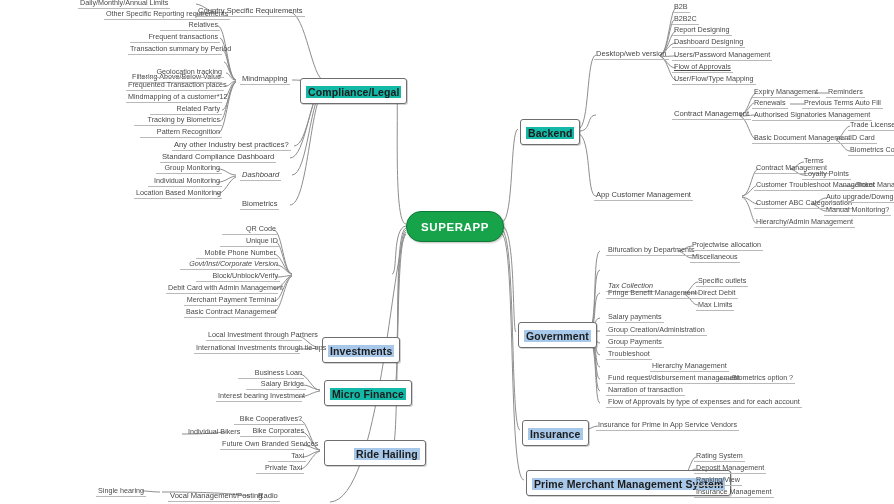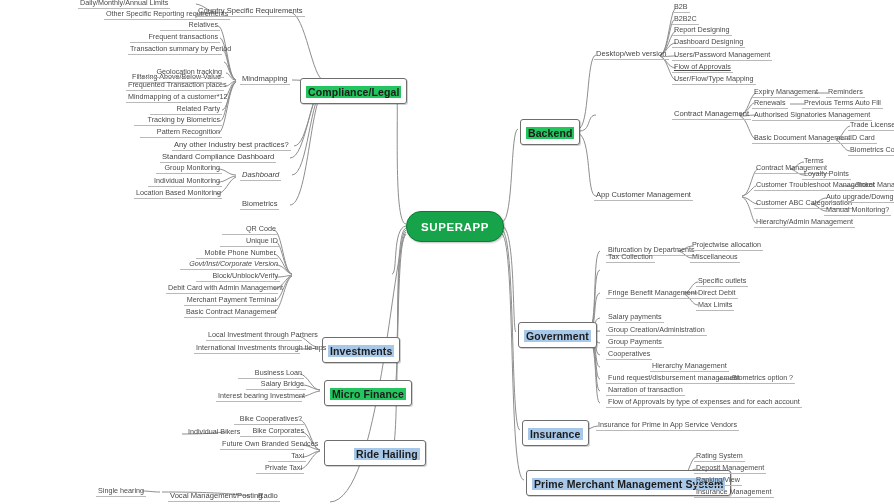--- a/index.html
+++ b/index.html
@@ -37,21 +37,21 @@
     box-shadow:1px 1px 0 rgba(0,0,0,.18);
   }
   .topic span{
     display:inline-block;
     font-size:10.5px;
     font-weight:bold;
     letter-spacing:.1px;
     padding:0 2px;
     color:#1a1a1a;
   }
-  .topic span.hl-green{background:#22c55e;color:#1c1c1c;}
+  .topic span.hl-green{background:#14b8a6;color:#1c1c1c;}
   .topic span.hl-blue{background:#a8c8ea;color:#1c1c1c;}
 
   #center{
     position:absolute;
     left:406px;top:211px;
     width:96px;height:29px;
     border-radius:15px;
     background:#16a34a;
     border:1px solid #0e7a37;
     display:flex;align-items:center;justify-content:center;
@@ -297,29 +297,29 @@
   <div class="leaf" style="left:824px;top:205px;">Manual Monitoring?</div>
   <div class="leaf" style="left:754px;top:217px;">Hierarchy/Admin Management</div>
 
   <div class="topic" style="left:518px;top:322px;">
     <span class="hl-blue">Government</span>
   </div>
 
   <div class="leaf" style="left:606px;top:245px;">Bifurcation by Departments</div>
   <div class="leaf" style="left:690px;top:240px;">Projectwise allocation</div>
   <div class="leaf" style="left:690px;top:252px;">Miscellaneous</div>
-  <div class="leaf" style="left:606px;top:252px;">Tax Collection</div>
+  <div class="leaf" style="left:606px;top:281px;font-style:italic;">Tax Collection</div>
   <div class="leaf" style="left:606px;top:288px;">Fringe Benefit Management</div>
   <div class="leaf" style="left:696px;top:276px;">Specific outlets</div>
   <div class="leaf" style="left:696px;top:288px;">Direct Debit</div>
   <div class="leaf" style="left:696px;top:300px;">Max Limits</div>
   <div class="leaf" style="left:606px;top:312px;">Salary payments</div>
   <div class="leaf" style="left:606px;top:325px;">Group Creation/Administration</div>
   <div class="leaf" style="left:606px;top:337px;">Group Payments</div>
-  <div class="leaf" style="left:606px;top:349px;">Cooperatives</div>
+  <div class="leaf" style="left:606px;top:349px;">Troubleshoot</div>
   <div class="leaf" style="left:606px;top:361px;margin-left:44px;">Hierarchy Management</div>
   <div class="leaf" style="left:606px;top:373px;">Fund request/disbursement management</div>
   <div class="leaf" style="left:730px;top:373px;">Biometrics option ?</div>
   <div class="leaf" style="left:606px;top:385px;">Narration of transaction</div>
   <div class="leaf" style="left:606px;top:397px;text-align:right;">Flow of Approvals by type of expenses and for each account</div>
 
   <div class="topic" style="left:522px;top:420px;">
     <span class="hl-blue">Insurance</span>
   </div>
   <div class="leaf" style="left:596px;top:420px;">Insurance for Prime in App Service Vendors</div>

